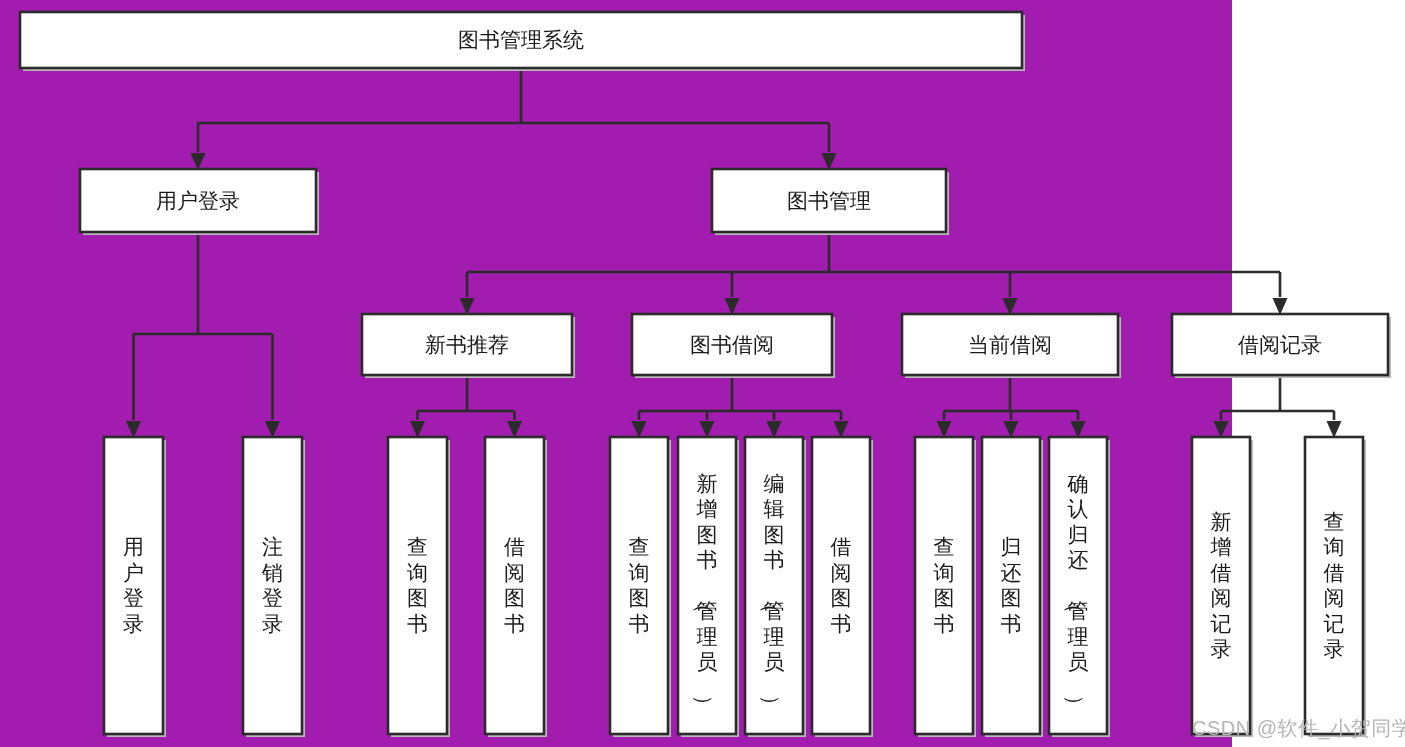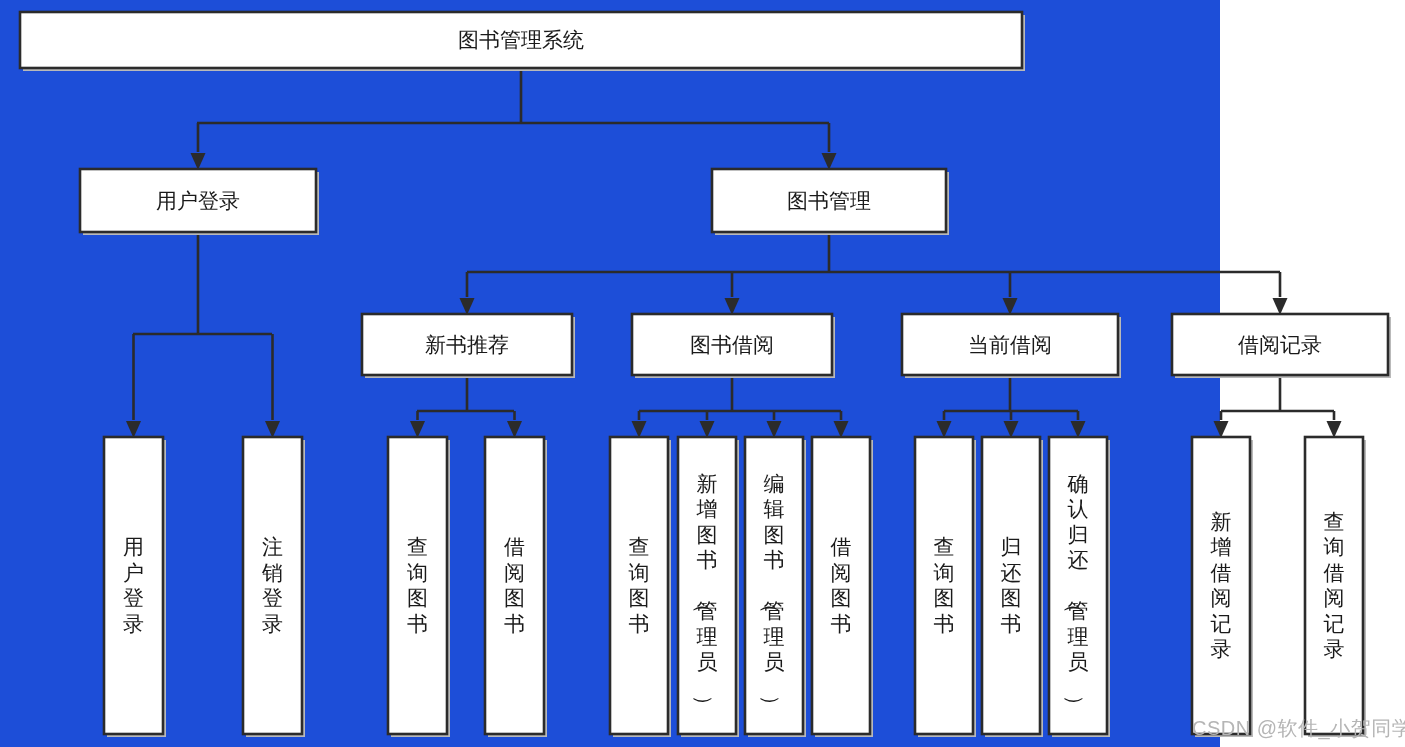--- a/index.html
+++ b/index.html
@@ -11,21 +11,22 @@
   body {
     width: 1405px;
     height: 747px;
     font-family: "Liberation Sans", "DejaVu Sans", sans-serif;
     overflow: hidden;
   }
   #diagram-root {
     position: relative;
     width: 1220px;
     height: 747px;
-    background: #1d4ed8;
+    background: #a21caf;
+    padding-left: 12px;
   }
   svg#tree-svg {
     position: absolute;
     left: 0;
     top: 0;
     width: 1405px;
     height: 747px;
     display: block;
   }
   .node-box {

